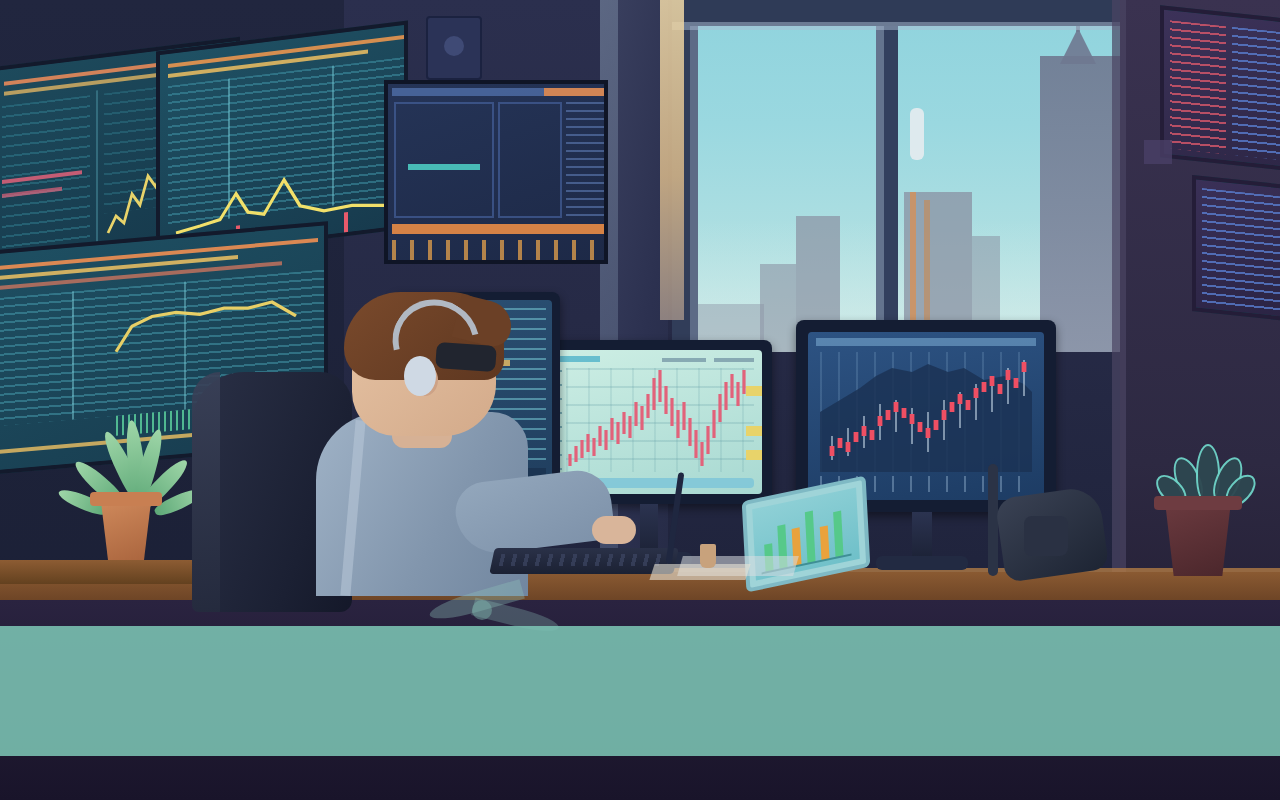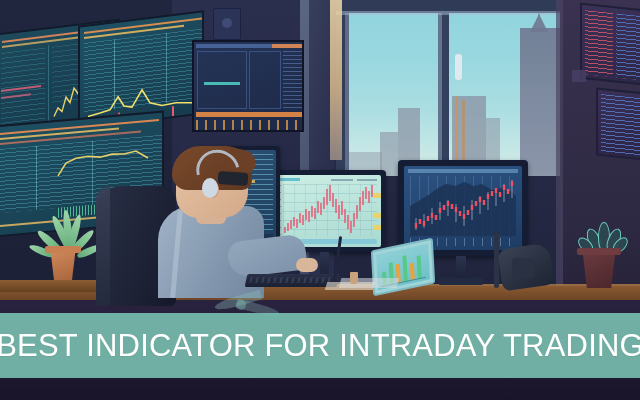--- a/index.html
+++ b/index.html
@@ -433,15 +433,14 @@
   <div class="abs" style="left:350px;top:272px;width:8px;height:12px;background:#c8a27c;border-radius:1px 1px 3px 3px;"></div>
   <div class="abs" style="left:336px;top:236px;width:3px;height:46px;background:#1f2740;border-radius:2px;transform:rotate(8deg);"></div>
 
   <div class="abs" style="left:214px;top:296px;width:48px;height:10px;background:#8fc4bb;opacity:.35;
               border-radius:50% 0 0 50%;transform:rotate(-16deg);"></div>
   <div class="abs" style="left:236px;top:304px;width:44px;height:9px;background:#8fc4bb;opacity:.3;
               border-radius:0 50% 50% 0;transform:rotate(14deg);"></div>
   <div class="abs" id="fan-hub"></div>
 
   <div class="abs" id="banner"></div>
-  <div class="abs" id="banner-text">BEST INDICATOR FOR INTRADAY TRADING</div>
 
 </div>
 
 </body></html>

